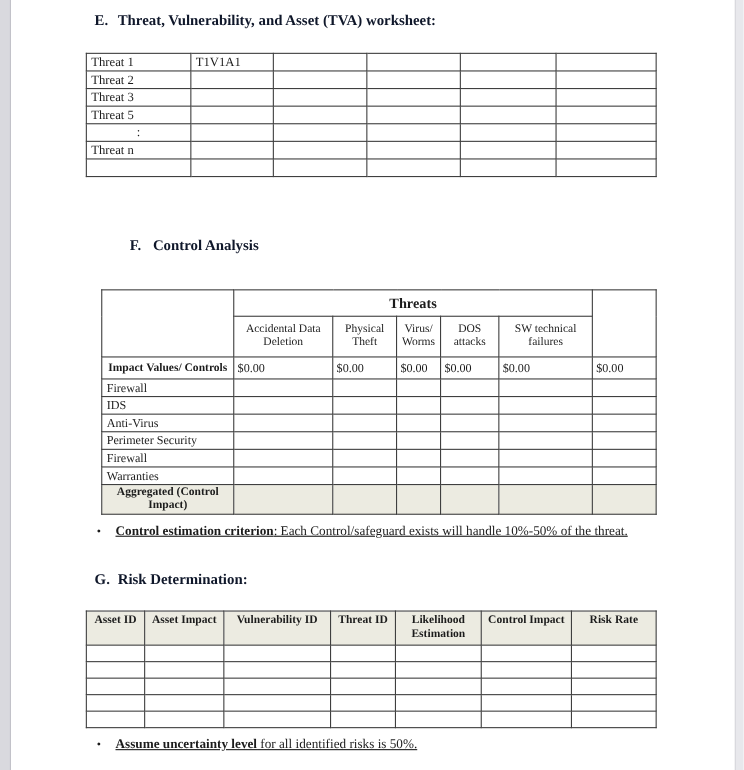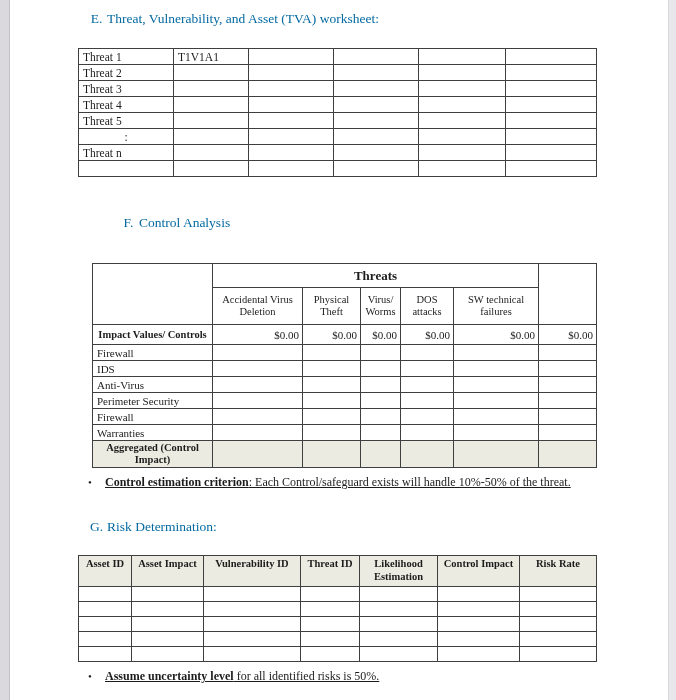--- a/index.html
+++ b/index.html
@@ -14,23 +14,22 @@
   .strip-left {
     position: absolute; left: 0; top: 0; width: 10px; height: 700px;
     background: #d9d9de; border-right: 1px solid #c2c2c9;
   }
   .strip-right {
     position: absolute; left: 668px; top: 0; width: 8px; height: 700px;
     background: #e8e8ec; border-left: 1px solid #d8d8dd;
   }
   .heading {
     position: absolute;
-    font-size: 13.5px; font-weight: normal; color: #0369a1;
+    font-size: 13.5px; font-weight: bold; color: #0f172a;
     white-space: nowrap;
-    text-align: center;
   }
   .heading .num { display: inline-block; min-width: 21px; }
   table {
     position: absolute;
     border-collapse: collapse;
     table-layout: fixed;
     font-size: 11.5px;
     color: #1c1c1c;
   }
   td, th {
@@ -50,21 +49,21 @@
   .tva-table td.center { text-align: center; }
 
   
   .ctl-table { left: 92px; top: 248px; width: 504px; font-size: 10.5px; margin-top: 15px; }
   .ctl-table .threats-row { height: 24px; }
   .ctl-table .threats-head { font-size: 13px; font-weight: bold; text-align: center; }
   .ctl-table .subhead-row { height: 37px; }
   .ctl-table .subhead { text-align: center; line-height: 1.15; }
   .ctl-table .impact-row { height: 20px; }
   .ctl-table .impact-label { font-weight: bold; text-align: center; white-space: nowrap; font-size: 10.5px; }
-  .ctl-table .money { text-align: right; font-size: 11px; }
+  .ctl-table .money { text-align: left; font-size: 11px; }
   .ctl-table .ctl-row { height: 16px; }
   .ctl-table .ctl-label { text-align: left; padding-left: 4px; font-size: 11px; }
   .ctl-table .agg-row { height: 27px; }
   .ctl-table .agg-label { font-weight: bold; text-align: center; line-height: 1.15; font-size: 10.5px; }
 
   
   .risk-table { left: 78px; top: 555px; width: 518px; }
   .risk-table .head-row { height: 31px; }
   .risk-table th { font-weight: bold; text-align: center; vertical-align: top; padding-top: 2px; font-size: 10.5px; line-height: 1.2; }
   .risk-table .data-row { height: 15px; }
@@ -114,28 +113,20 @@
   <tr>
     <td class="rowlabel">Threat 2</td>
     <td></td>
         <td></td>
         <td></td>
         <td></td>
         <td></td>
   </tr>
   <tr>
     <td class="rowlabel">Threat 3</td>
-    <td></td>
-        <td></td>
-        <td></td>
-        <td></td>
-        <td></td>
-  </tr>
-  <tr>
-    <td class="rowlabel">Threat 4</td>
     <td></td>
         <td></td>
         <td></td>
         <td></td>
         <td></td>
   </tr>
   <tr>
     <td class="rowlabel">Threat 5</td>
     <td></td>
         <td></td>
@@ -184,21 +175,21 @@
       <col style="width:85px">
       <col style="width:58px">
     </colgroup>
   <tbody>
       <tr class="threats-row">
     <td rowspan="2"></td>
     <td colspan="5" class="threats-head">Threats</td>
     <td rowspan="2"></td>
   </tr>
   <tr class="subhead-row">
-    <td class="subhead">Accidental Virus Deletion</td>
+    <td class="subhead">Accidental Data Deletion</td>
     <td class="subhead">Physical Theft</td>
     <td class="subhead">Virus/ Worms</td>
     <td class="subhead">DOS attacks</td>
     <td class="subhead">SW technical failures</td>
   </tr>
   <tr class="impact-row">
     <td class="impact-label">Impact Values/ Controls</td>
     <td class="money">$0.00</td>
     <td class="money">$0.00</td>
     <td class="money">$0.00</td>

